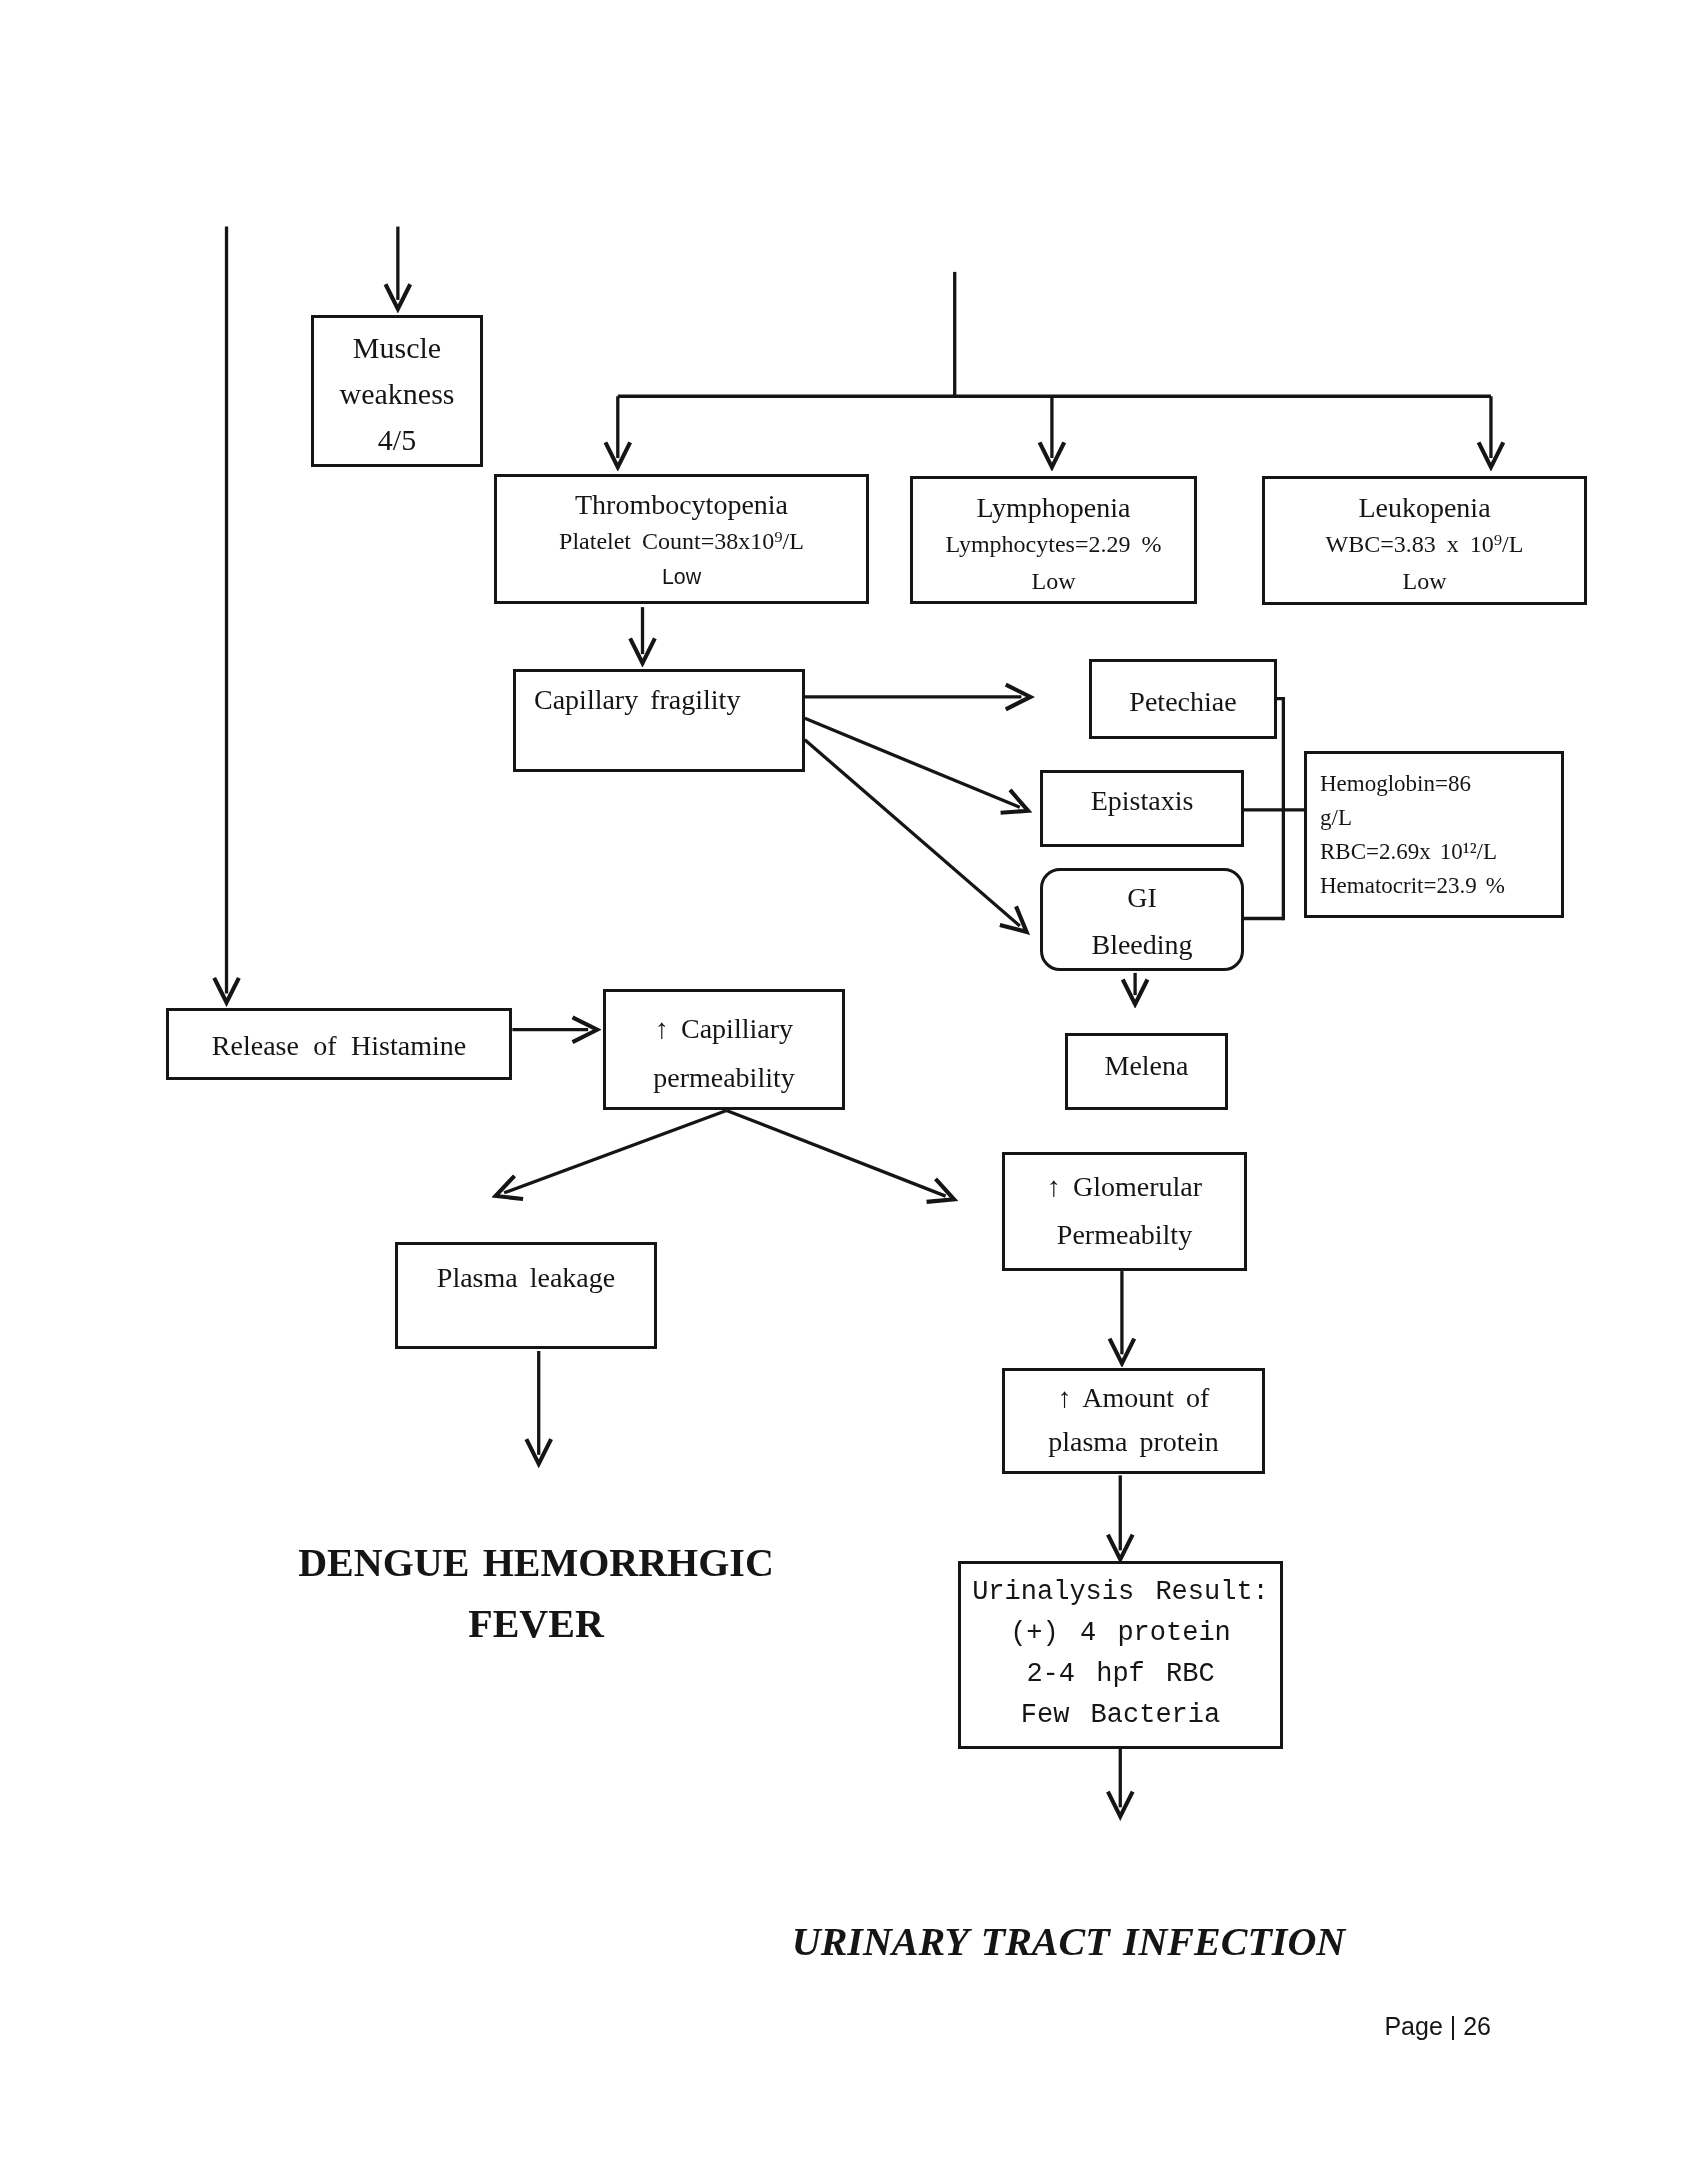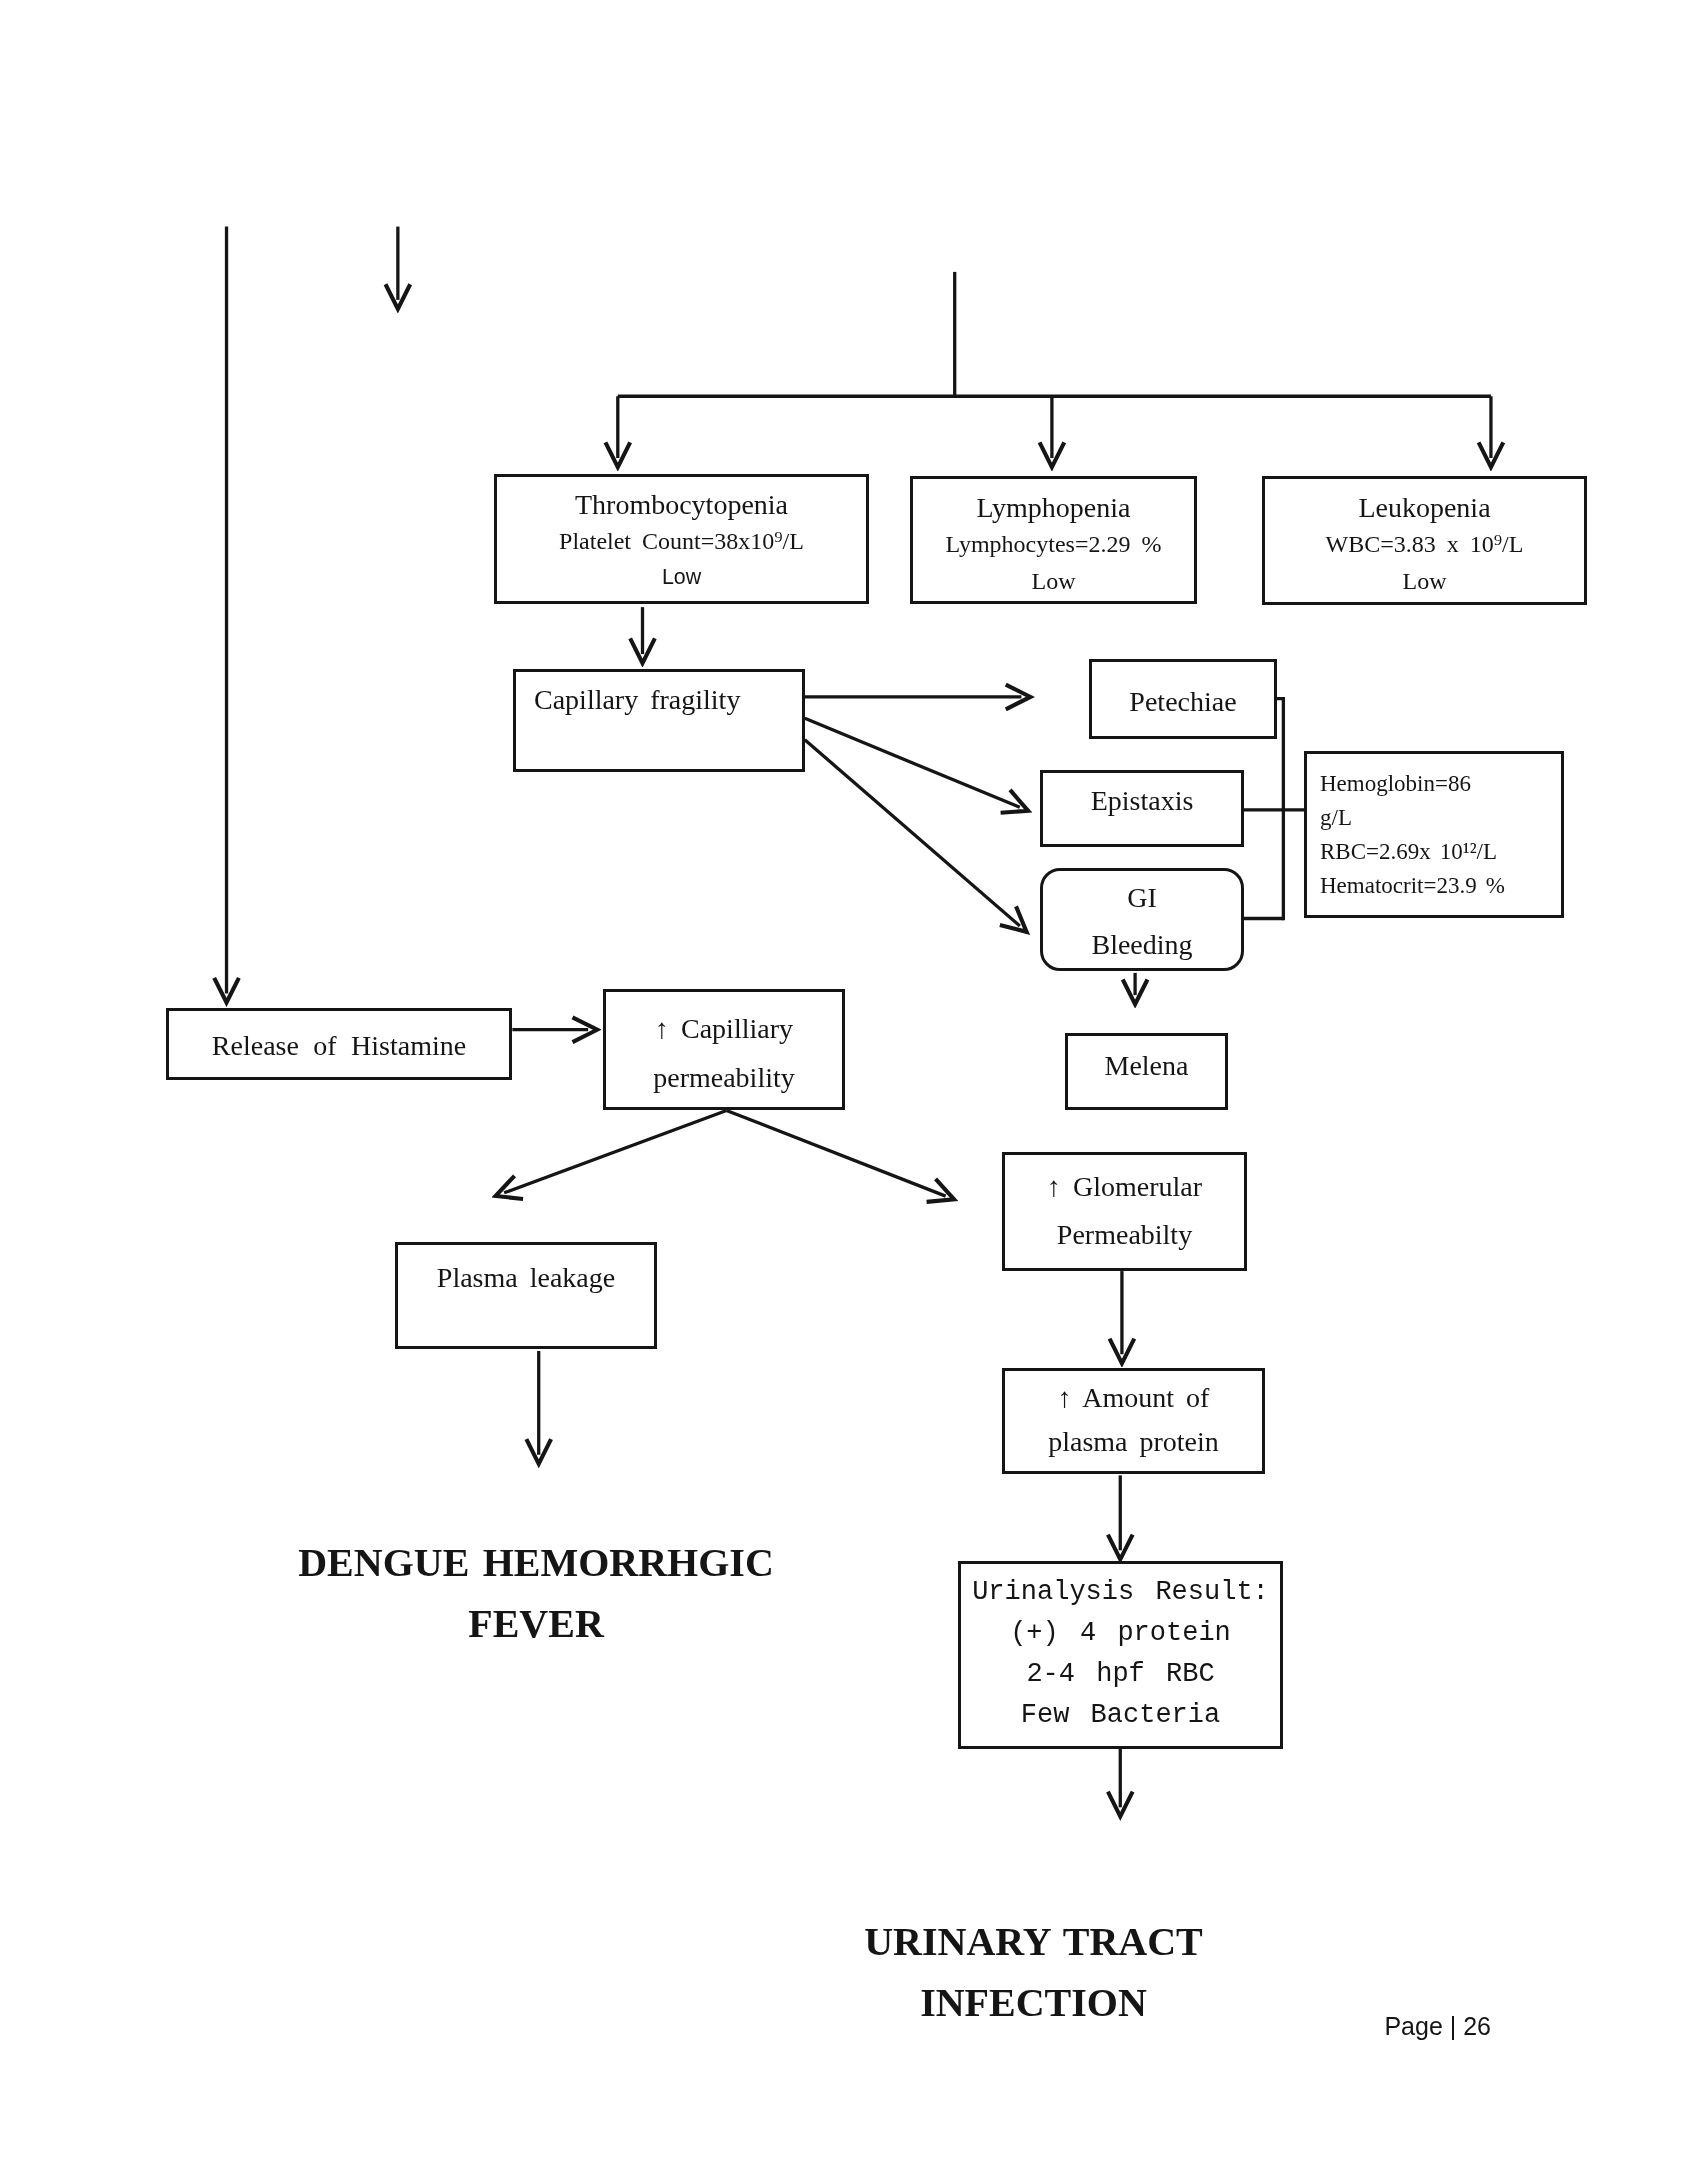--- a/index.html
+++ b/index.html
@@ -43,21 +43,21 @@
   #box-glomerular{left:1002px;top:1152px;width:245px;height:119px;padding-top:8.2px;font-size:28px;line-height:48px;}
   #box-plasma-protein{left:1002px;top:1368px;width:263px;height:106px;padding-top:5px;font-size:28px;line-height:44px;}
   #box-urinalysis{left:958px;top:1561px;width:325px;height:188px;padding-top:8.2px;font-size:27px;line-height:41px;font-family:Liberation Mono, monospace;}
 
   .big-title{
     position:absolute;z-index:2;
     font-weight:bold;font-size:40px;line-height:61px;
     text-align:center;letter-spacing:0px;word-spacing:3.3px;
   }
   #title-dhf{left:264px;top:1532px;width:544px;}
-  #title-uti{left:745px;top:1911px;width:577px;}
+  #title-uti{left:780px;top:1911px;width:577px;font-style:italic;}
   #page-footer{
     position:absolute;right:196px;top:2012px;z-index:2;
     font-family:"Liberation Sans", sans-serif;font-size:25px;
   }
 </style>
 </head>
 <body>
 
 <div id="page">
 
@@ -87,20 +87,25 @@
       <line x1="622" y1="1250" x2="714" y2="1250" marker-end="url(#arrow)"></line>
       <line x1="882" y1="1348" x2="612" y2="1448" marker-end="url(#arrow)"></line>
       <line x1="882" y1="1348" x2="1148" y2="1452" marker-end="url(#arrow)"></line>
       <line x1="654" y1="1640" x2="654" y2="1766" marker-end="url(#arrow)"></line>
       <line x1="1362" y1="1543" x2="1362" y2="1644" marker-end="url(#arrow)"></line>
       <line x1="1360" y1="1791" x2="1360" y2="1882" marker-end="url(#arrow)"></line>
       <line x1="1360" y1="2097" x2="1360" y2="2194" marker-end="url(#arrow)"></line>
     </g>
   </svg>
 
+  <div class="box" id="box-muscle-weakness">
+    <div>Muscle</div>
+    <div>weakness</div>
+    <div>4/5</div>
+  </div>
 
   <div class="box" id="box-thrombocytopenia">
     <div class="t34">Thrombocytopenia</div>
     <div class="t29">Platelet Count=38x10⁹/L</div>
     <div class="sans" style="font-size:21.4px;">Low</div>
   </div>
 
   <div class="box" id="box-lymphopenia">
     <div class="t34">Lymphopenia</div>
     <div class="t29">Lymphocytes=2.29 %</div>

